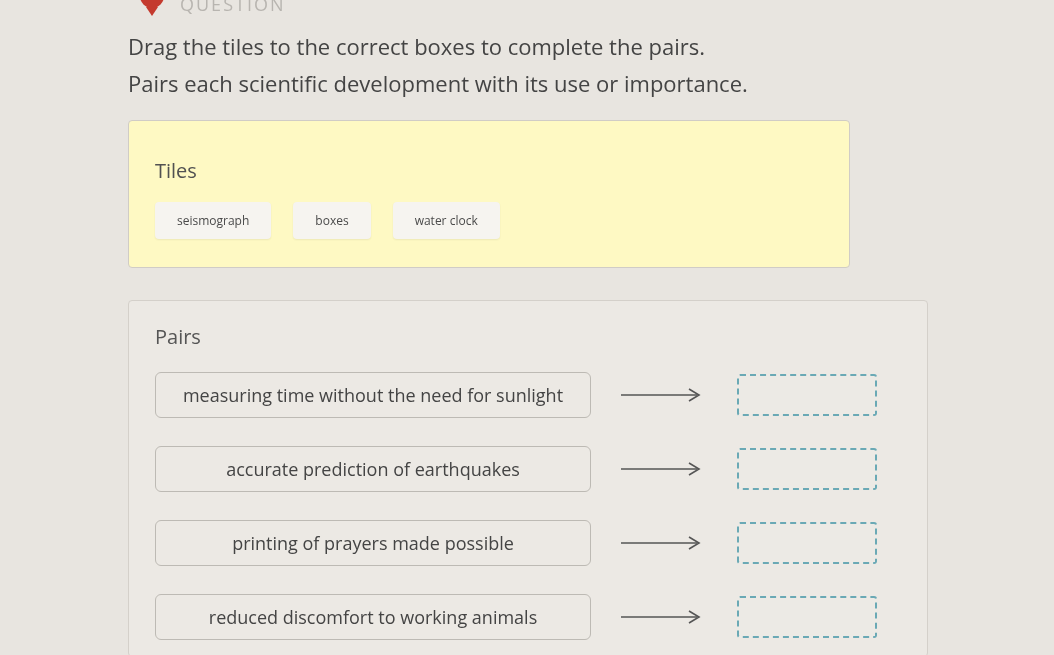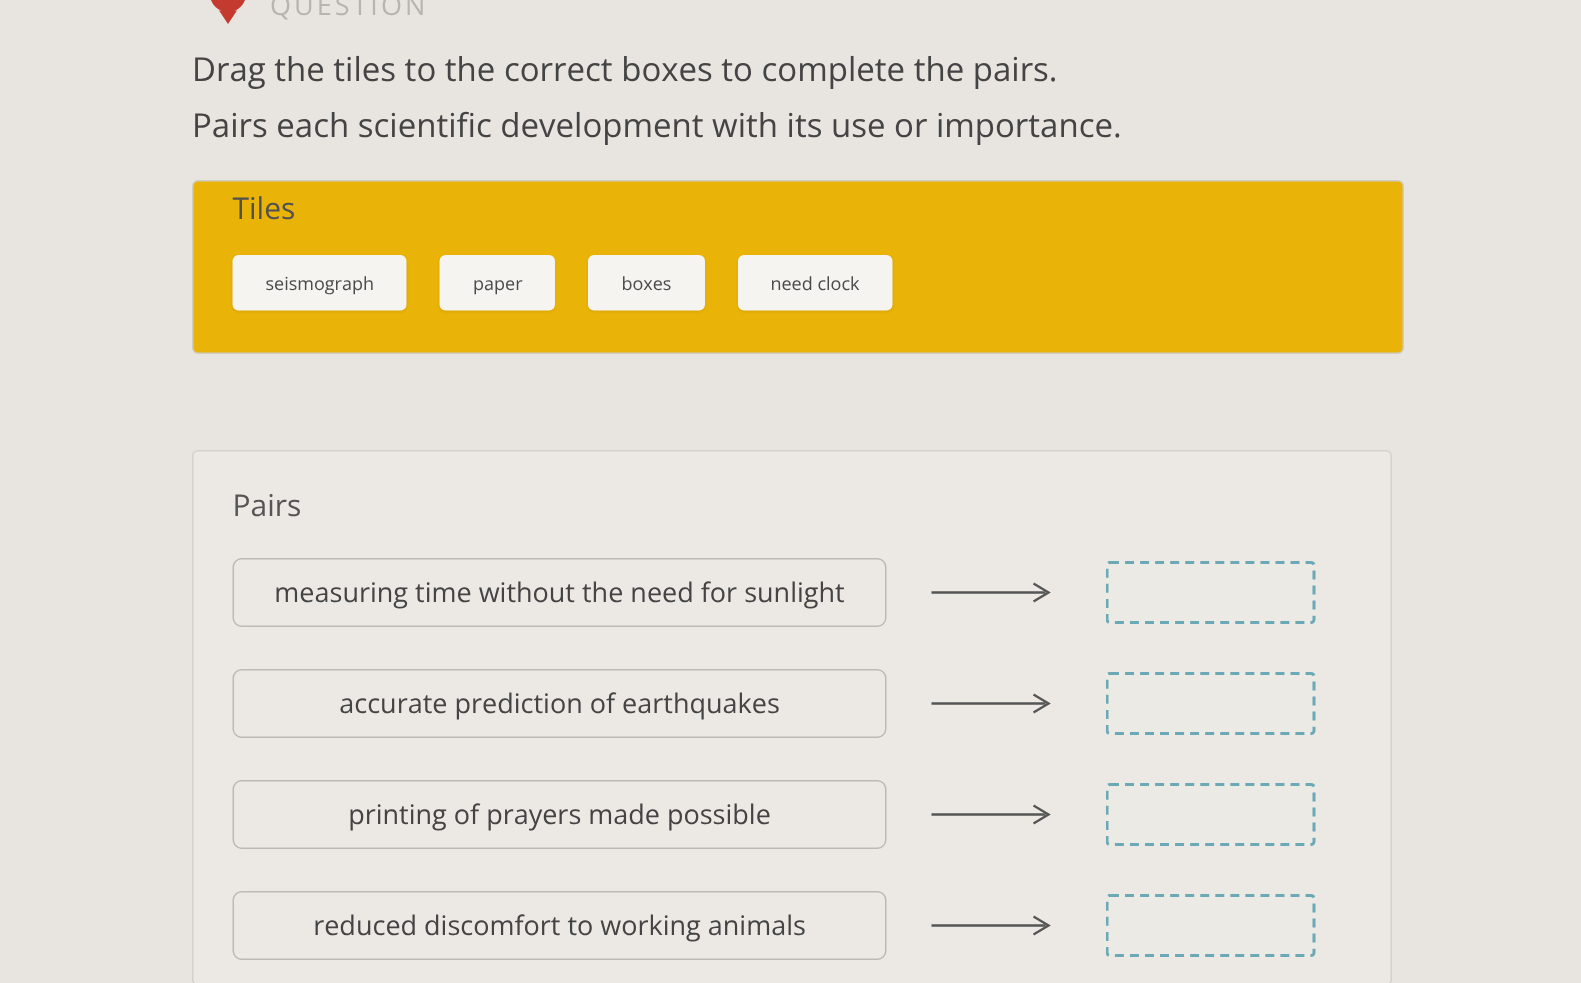--- a/index.html
+++ b/index.html
@@ -59,25 +59,25 @@
   .instructions p {
     font-size: 22px;
     line-height: 1.5;
     color: #444;
     margin-bottom: 4px;
   }
   .tiles-panel {
     position: absolute;
     top: 120px;
     left: 128px;
-    width: 808px;
-    background: #eab308;
+    width: 722px;
+    background: #fef9c3;
     border: 1px solid #d0ccc6;
     border-radius: 4px;
-    padding: 4px 26px 28px 26px;
+    padding: 36px 26px 28px 26px;
   }
   .tiles-title {
     font-size: 20px;
     color: #515151;
     margin-bottom: 18px;
   }
   .tiles-row {
     display: flex;
     gap: 22px;
   }
@@ -146,23 +146,22 @@
 
 <div class="instructions">
   <p>Drag the tiles to the correct boxes to complete the pairs.</p>
   <p>Pairs each scientific development with its use or importance.</p>
 </div>
 
 <div class="tiles-panel">
   <div class="tiles-title">Tiles</div>
   <div class="tiles-row">
     <div class="tile">seismograph</div>
-    <div class="tile">paper</div>
     <div class="tile">boxes</div>
-    <div class="tile">need clock</div>
+    <div class="tile">water clock</div>
   </div>
 </div>
 
 <div class="pairs-panel">
   <div class="pairs-title">Pairs</div>
 
   <div class="pair-row">
     <div class="pair-desc">measuring time without the need for sunlight</div>
     <div class="arrow-holder">
       <svg class="arrow-svg" width="90" height="16" viewBox="0 0 90 16">

